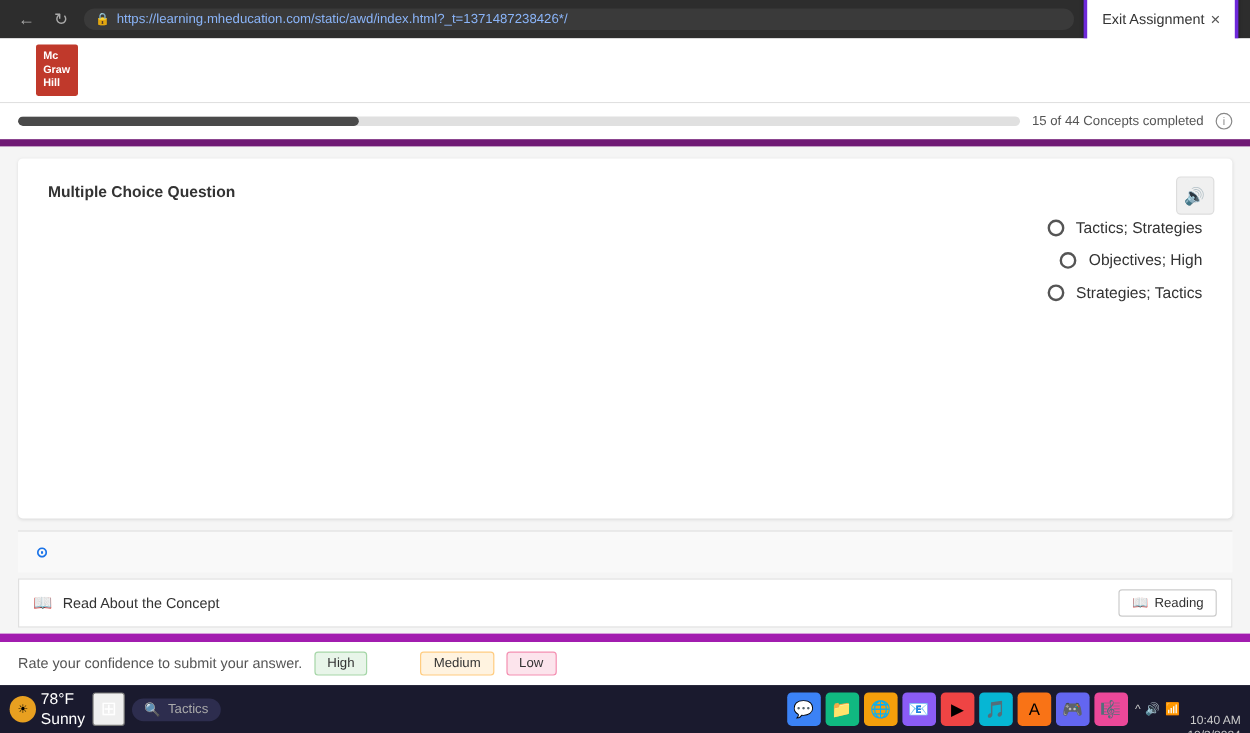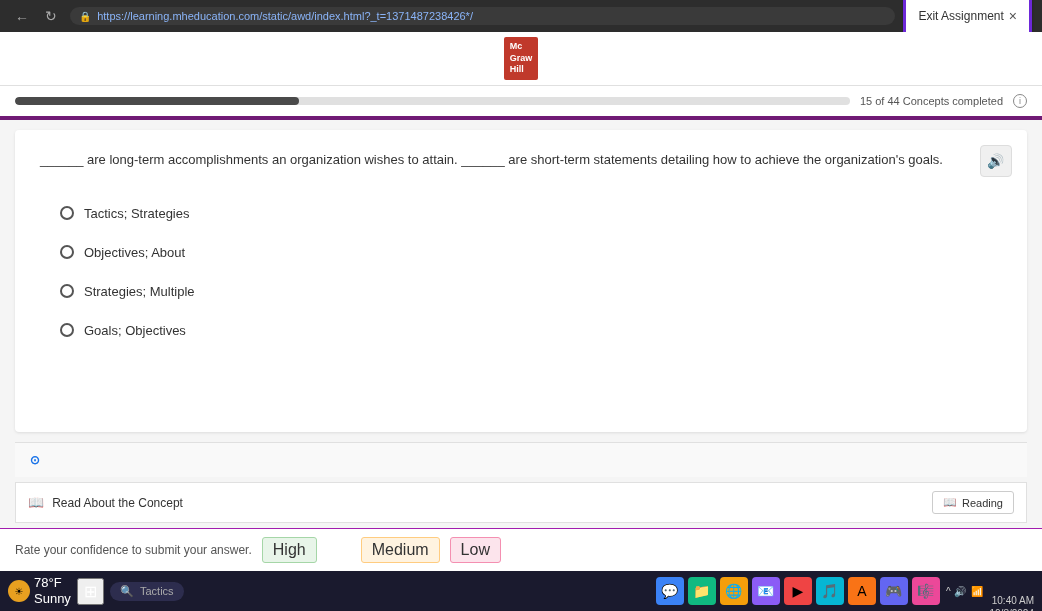--- a/index.html
+++ b/index.html
@@ -68,44 +68,44 @@
       background: #f5f5f5;
       width: 100%;
       height: calc(100% - 32px - 40px);
       display: flex;
       flex-direction: column;
     }
 
     
     .logo-bar {
       background: #fff;
-      padding: 5px 19px;
-      display: flex;
-      align-items: center;
-      justify-content: center;
+      padding: 5px 30px;
+      display: flex;
+      align-items: center;
+      justify-content: flex-start;
       border-bottom: 1px solid #e0e0e0;
     }
     .mcgraw-logo {
       background: #c0392b;
       color: #fff;
       font-size: 9px;
       font-weight: bold;
       padding: 4px 6px;
       line-height: 1.3;
       border-radius: 2px;
     }
 
     
     .progress-section {
       background: #fff;
       padding: 8px 15px;
       display: flex;
       align-items: center;
       gap: 10px;
-      border-bottom: 4px solid #701a75;
+      border-bottom: 6px solid #701a75;
     }
     .progress-bar-container {
       flex: 1;
       height: 8px;
       background: #e0e0e0;
       border-radius: 4px;
       overflow: hidden;
     }
     .progress-bar-fill {
       height: 100%;
@@ -169,22 +169,23 @@
       line-height: 1.6;
       margin-bottom: 25px;
       padding-bottom: 10px;
     }
 
     
     .options-list {
       list-style: none;
       display: flex;
       flex-direction: column;
-      gap: 24px;
+      gap: 12px;
       padding-left: 20px;
+      align-items: flex-end;
     }
     .option-item {
       display: flex;
       align-items: center;
       gap: 10px;
       font-size: 13px;
       color: #333;
       cursor: pointer;
     }
     .radio-circle {
@@ -255,34 +256,34 @@
       cursor: pointer;
       color: #333;
       display: flex;
       align-items: center;
       gap: 5px;
     }
 
     
     .confidence-bar {
       background: #fff;
-      border-top: 1px solid #a21caf;
+      border-top: 7px solid #a21caf;
       padding: 8px 15px;
       display: flex;
       align-items: center;
       gap: 10px;
       font-size: 12px;
       color: #555;
     }
     .conf-btn {
       border: 1px solid #ccc;
       background: #f0f0f0;
       border-radius: 3px;
       padding: 3px 10px;
-      font-size: 16px;
+      font-size: 11px;
       cursor: pointer;
       color: #333;
       text-align: right;
     }
     .conf-btn.high { background: #e8f5e9; border-color: #a5d6a7; }
     .conf-btn.medium { background: #fff3e0; border-color: #ffcc80; margin-left: 34px; }
     .conf-btn.low { background: #fce4ec; border-color: #f48fb1; }
 
     
     .taskbar {
@@ -388,51 +389,40 @@
       <div class="progress-bar-fill"></div>
     </div>
     <span class="progress-text">15 of 44 Concepts completed</span>
     <div class="info-icon">i</div>
   </div>
 
   <div class="quiz-area">
     <button class="audio-btn">
       <span>🔊</span>
     </button>
-    <div class="question-text">
-      <span>______</span>
-      <span> are long-term accomplishments an organization wishes to attain. </span>
-      <span>______</span>
-      <span> are short-term statements detailing how to achieve the organization's goals.</span>
-    </div>
+    <div class="question-type">Multiple Choice Question</div>
 
     <ul class="options-list">
       <li class="option-item">
         <div class="radio-circle">
             <div class="radio-inner"></div>
           </div>
         <span>Tactics; Strategies</span>
       </li>
       <li class="option-item">
         <div class="radio-circle">
             <div class="radio-inner"></div>
           </div>
-        <span>Objectives; About</span>
+        <span>Objectives; High</span>
       </li>
       <li class="option-item">
         <div class="radio-circle">
             <div class="radio-inner"></div>
           </div>
-        <span>Strategies; Multiple</span>
-      </li>
-      <li class="option-item">
-        <div class="radio-circle">
-            <div class="radio-inner"></div>
-          </div>
-        <span>Goals; Objectives</span>
+        <span>Strategies; Tactics</span>
       </li>
     </ul>
   </div>
 
   <div class="help-section">
     <div class="help-toggle">
       <span class="help-chevron">⊙</span>
     </div>
   </div>
 

